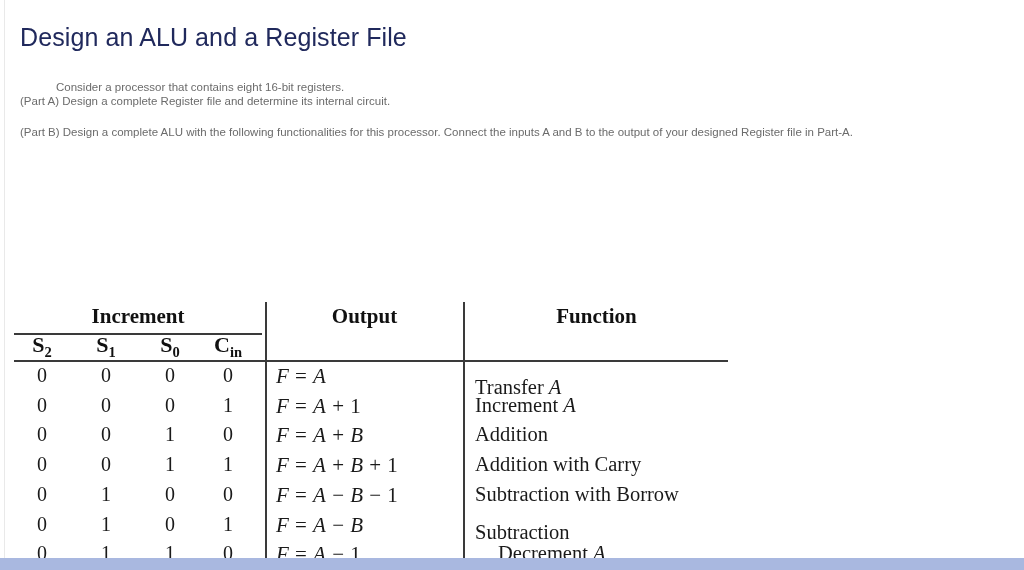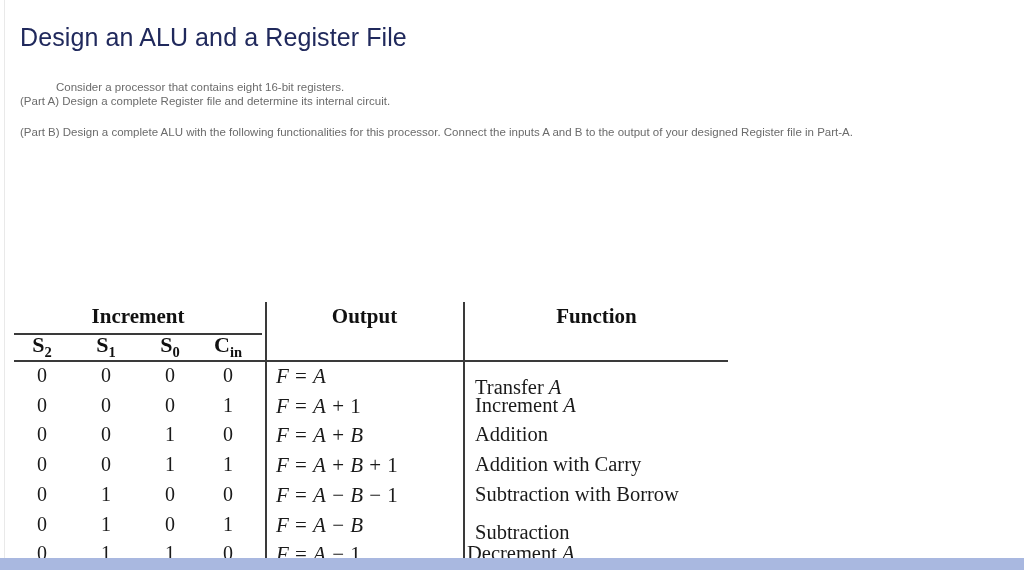--- a/index.html
+++ b/index.html
@@ -217,20 +217,20 @@
         <div class="cell bitcell" style="left: 78px; width: 56px; top: 362.5px;">1</div>
         <div class="cell bitcell" style="left: 142px; width: 56px; top: 362.5px;">0</div>
         <div class="cell bitcell" style="left: 200px; width: 56px; top: 362.5px;">1</div>
         <div class="cell formula" style="left: 276px; top: 362.5px;"><span>F</span> <span class="op">=</span> <span>A</span> <span class="op">−</span> <span>B</span></div>
         <div class="cell funccell" style="left: 475px; top: 362.5px; margin-top: 8px;">Subtraction</div>
         <div class="cell bitcell" style="left: 14px; width: 56px; top: 392.2px;">0</div>
         <div class="cell bitcell" style="left: 78px; width: 56px; top: 392.2px;">1</div>
         <div class="cell bitcell" style="left: 142px; width: 56px; top: 392.2px;">1</div>
         <div class="cell bitcell" style="left: 200px; width: 56px; top: 392.2px;">0</div>
         <div class="cell formula" style="left: 276px; top: 392.2px;"><span>F</span> <span class="op">=</span> <span>A</span> <span class="op">−</span> <span class="num">1</span></div>
-        <div class="cell funccell" style="left: 467px; top: 392.2px;">Decrement <span class="var">A</span></div>
+        <div class="cell funccell" style="left: 498px; top: 392.2px;">Decrement <span class="var">A</span></div>
       </div>
 
   </div>
 
   <div class="bottom-bar"></div>
 
 </div>
 
 </body></html>

